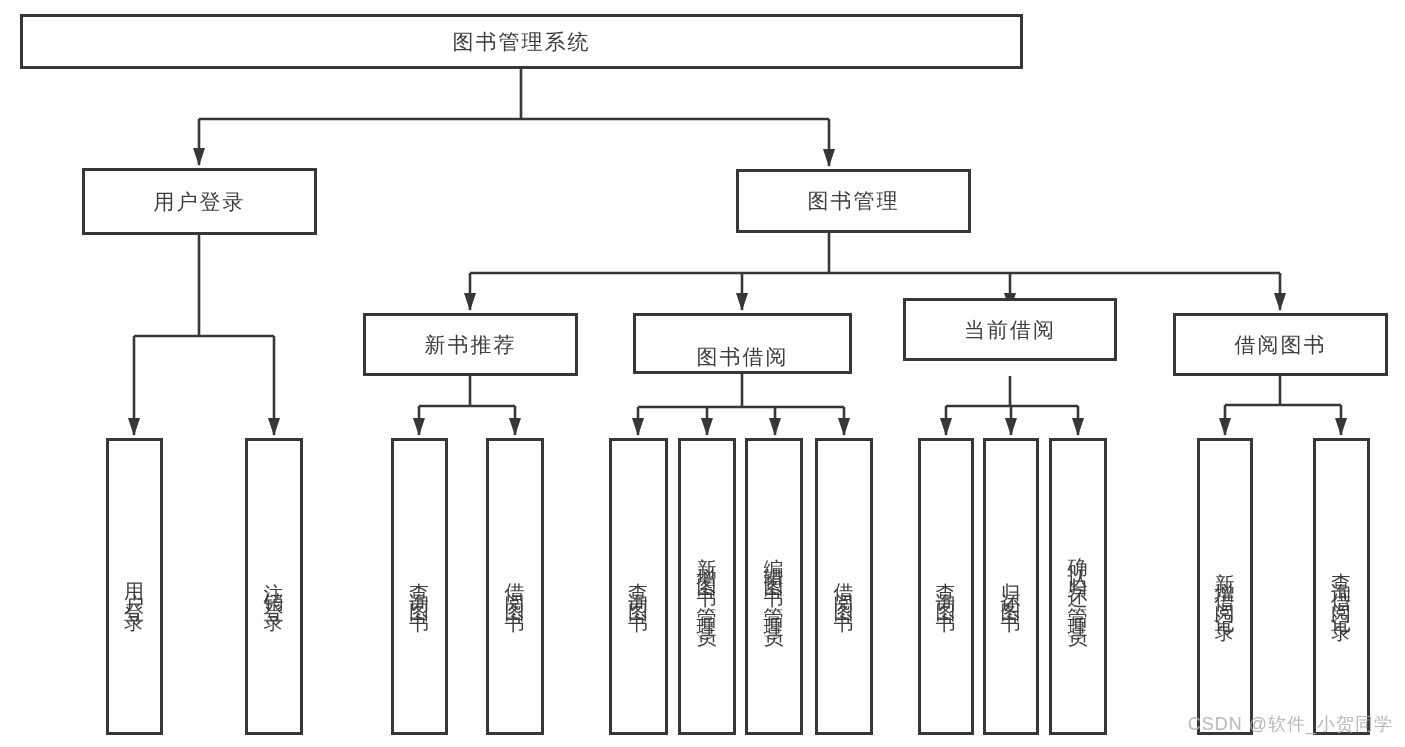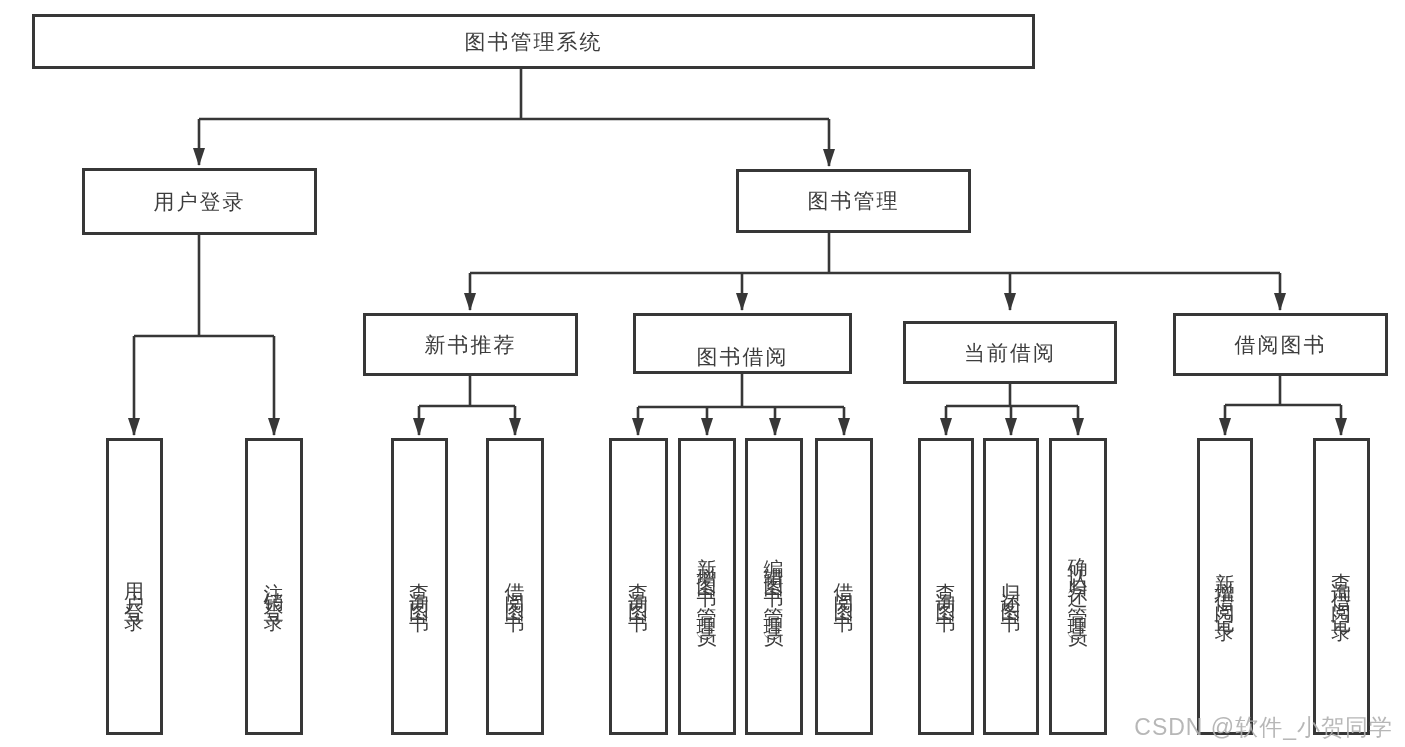--- a/index.html
+++ b/index.html
@@ -55,21 +55,21 @@
     font-size: 20px;
     letter-spacing: 10px;
     line-height: 1;
     color: var(--text);
     white-space: nowrap;
   }
   .watermark {
     position: absolute;
     right: 12px;
     top: 712px;
-    font-size: 23px;
+    font-size: 18px;
     letter-spacing: 1px;
     color: var(--watermark);
     opacity: 0.9;
     z-index: 5;
     white-space: nowrap;
   }
 </style>
 </head>
 <body>
 
@@ -116,38 +116,38 @@
     <path d="M946 406 V435" marker-end="url(#arw)"></path>
     <path d="M1011 406 V435" marker-end="url(#arw)"></path>
     <path d="M1078 406 V435" marker-end="url(#arw)"></path>
 
     <path d="M1280 376 V405"></path>
     <path d="M1225 405 H1341"></path>
     <path d="M1225 405 V435" marker-end="url(#arw)"></path>
     <path d="M1341 405 V435" marker-end="url(#arw)"></path>
   </svg>
 
-  <div class="node h" style="left:20px; top:14px; width:1003px; height:55px;margin-left:12px;">
+  <div class="node h" style="left:20px; top:14px; width:1003px; height:55px;">
     <span>图书管理系统</span>
   </div>
 
   <div class="node h" style="left:82px; top:168px; width:235px; height:67px;">
     <span>用户登录</span>
   </div>
   <div class="node h" style="left:712px; top:169px; width:235px; height:64px;margin-left:24px;">
     <span>图书管理</span>
   </div>
 
   <div class="node h" style="left:363px; top:313px; width:215px; height:63px;">
     <span>新书推荐</span>
   </div>
   <div class="node h" style="left:633px; top:313px; width:219px; height:61px;align-items:flex-end;">
     <span>图书借阅</span>
   </div>
-  <div class="node h" style="left:903px; top:321px; width:214px; height:63px;">
+  <div class="node h" style="left:903px; top:298px; width:214px; height:63px;">
     <span>当前借阅</span>
   </div>
   <div class="node h" style="left:1173px; top:313px; width:215px; height:63px;">
     <span>借阅图书</span>
   </div>
 
   <div class="node v" style="left:106px; top:438px; width:57px; height:297px;">
     <span>用户登录</span>
   </div>
   <div class="node v" style="left:245px; top:438px; width:58px; height:297px;">

